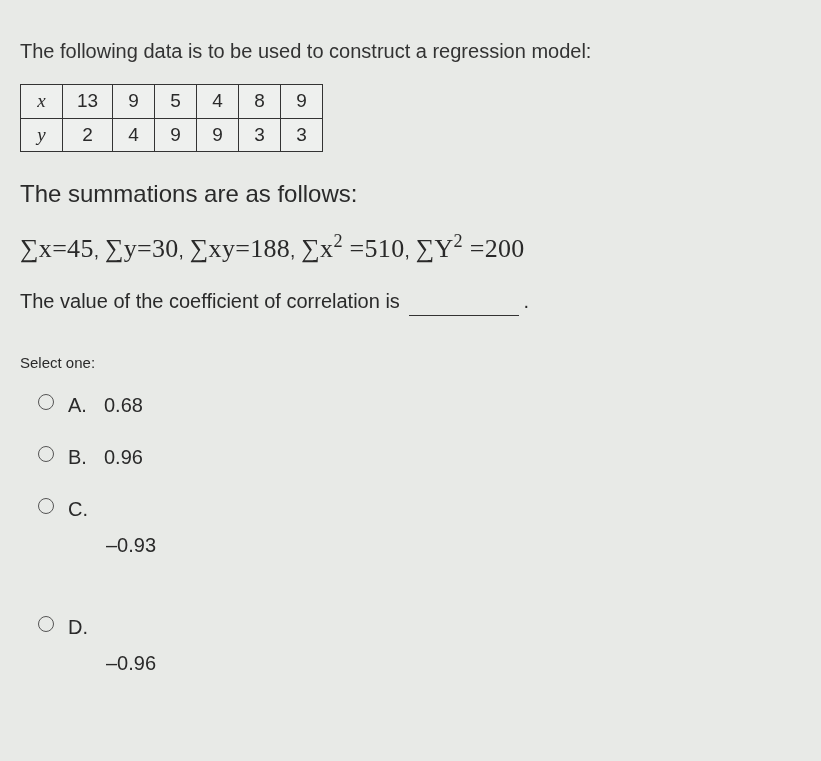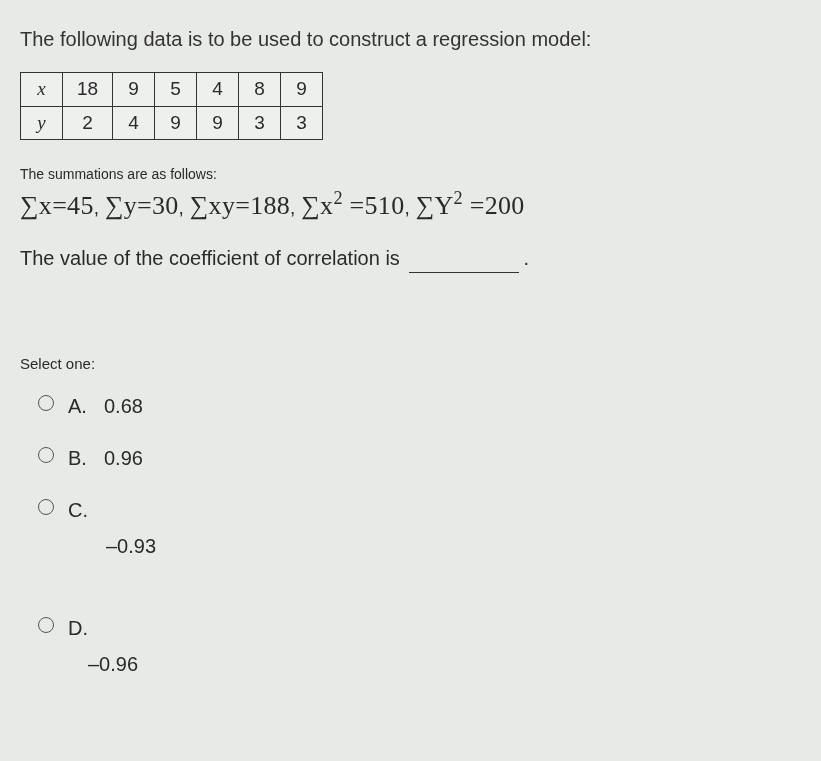--- a/index.html
+++ b/index.html
@@ -14,55 +14,57 @@
       color: #2a2a2a;
       font-size: 20px;
       line-height: 1.5;
       width: 821px;
       height: 761px;
     }
     .intro {
       margin-bottom: 18px;
       color: #333;
       font-size: 20px;
+      margin-top: 12px;
     }
     .data-table {
       border-collapse: collapse;
       margin-bottom: 24px;
       background: #eef0ee;
     }
     .data-table td {
       border: 1px solid #333;
       padding: 2px 14px;
       text-align: center;
       font-size: 19px;
       min-width: 42px;
     }
     .data-table .header-cell {
       font-style: italic;
       font-family: Georgia, serif;
     }
     .summations-label {
-      font-size: 14px;
+      margin-bottom: 16px;
+      font-size: 24px;
     }
     .summations-line {
       margin-bottom: 18px;
       font-size: 19px;
       letter-spacing: 0.3px;
     }
     .sigma {
       font-family: 'Times New Roman', serif;
       font-size: 26px;
     }
     sup {
       font-size: 0.7em;
       vertical-align: super;
     }
     .question-line {
-      margin-bottom: 80px;
+      margin-bottom: 36px;
       font-size: 20px;
     }
     .blank {
       display: inline-block;
       border-bottom: 1.5px solid #333;
       width: 110px;
       margin: 0 4px;
       vertical-align: bottom;
     }
     .select-label {
@@ -108,21 +110,21 @@
   </style>
 </head>
 <body>
 
 <div class="intro">The following data is to be used to construct a regression model:</div>
 
 <table class="data-table">
   <tbody>
       <tr>
     <td class="header-cell">x</td>
-    <td>18</td>
+    <td>13</td>
     <td>9</td>
     <td>5</td>
     <td>4</td>
     <td>8</td>
     <td>9</td>
   </tr>
   <tr>
     <td class="header-cell">y</td>
     <td>2</td>
     <td>4</td>
@@ -171,15 +173,15 @@
   <div>
     <span class="option-letter">C.</span>
     <div class="option-value" style="margin-top:6px; margin-left:38px;">–0.93</div>
   </div>
 </div>
 
 <div class="option option-d">
   <div class="radio"></div>
   <div>
     <span class="option-letter">D.</span>
-    <div class="option-value" style="margin-top:6px; margin-left:20px;">–0.96</div>
+    <div class="option-value" style="margin-top:6px; margin-left:38px;">–0.96</div>
   </div>
 </div>
 
 </body></html>

